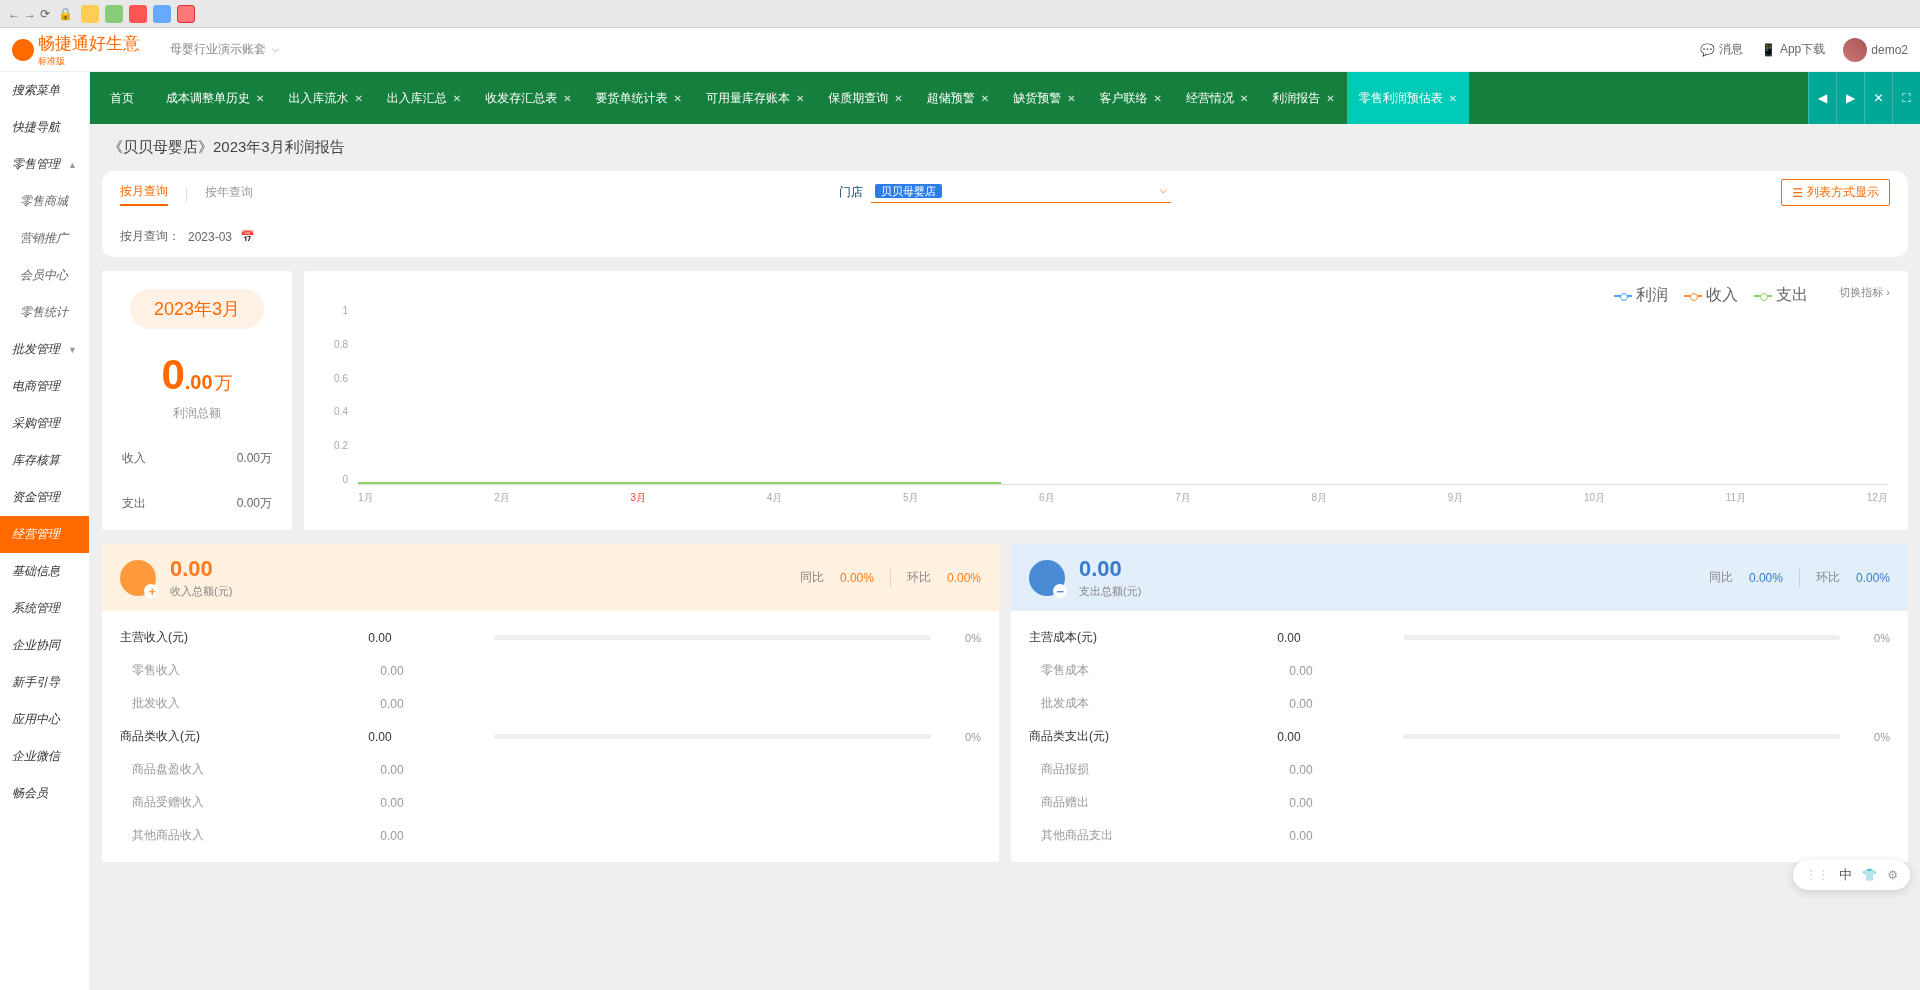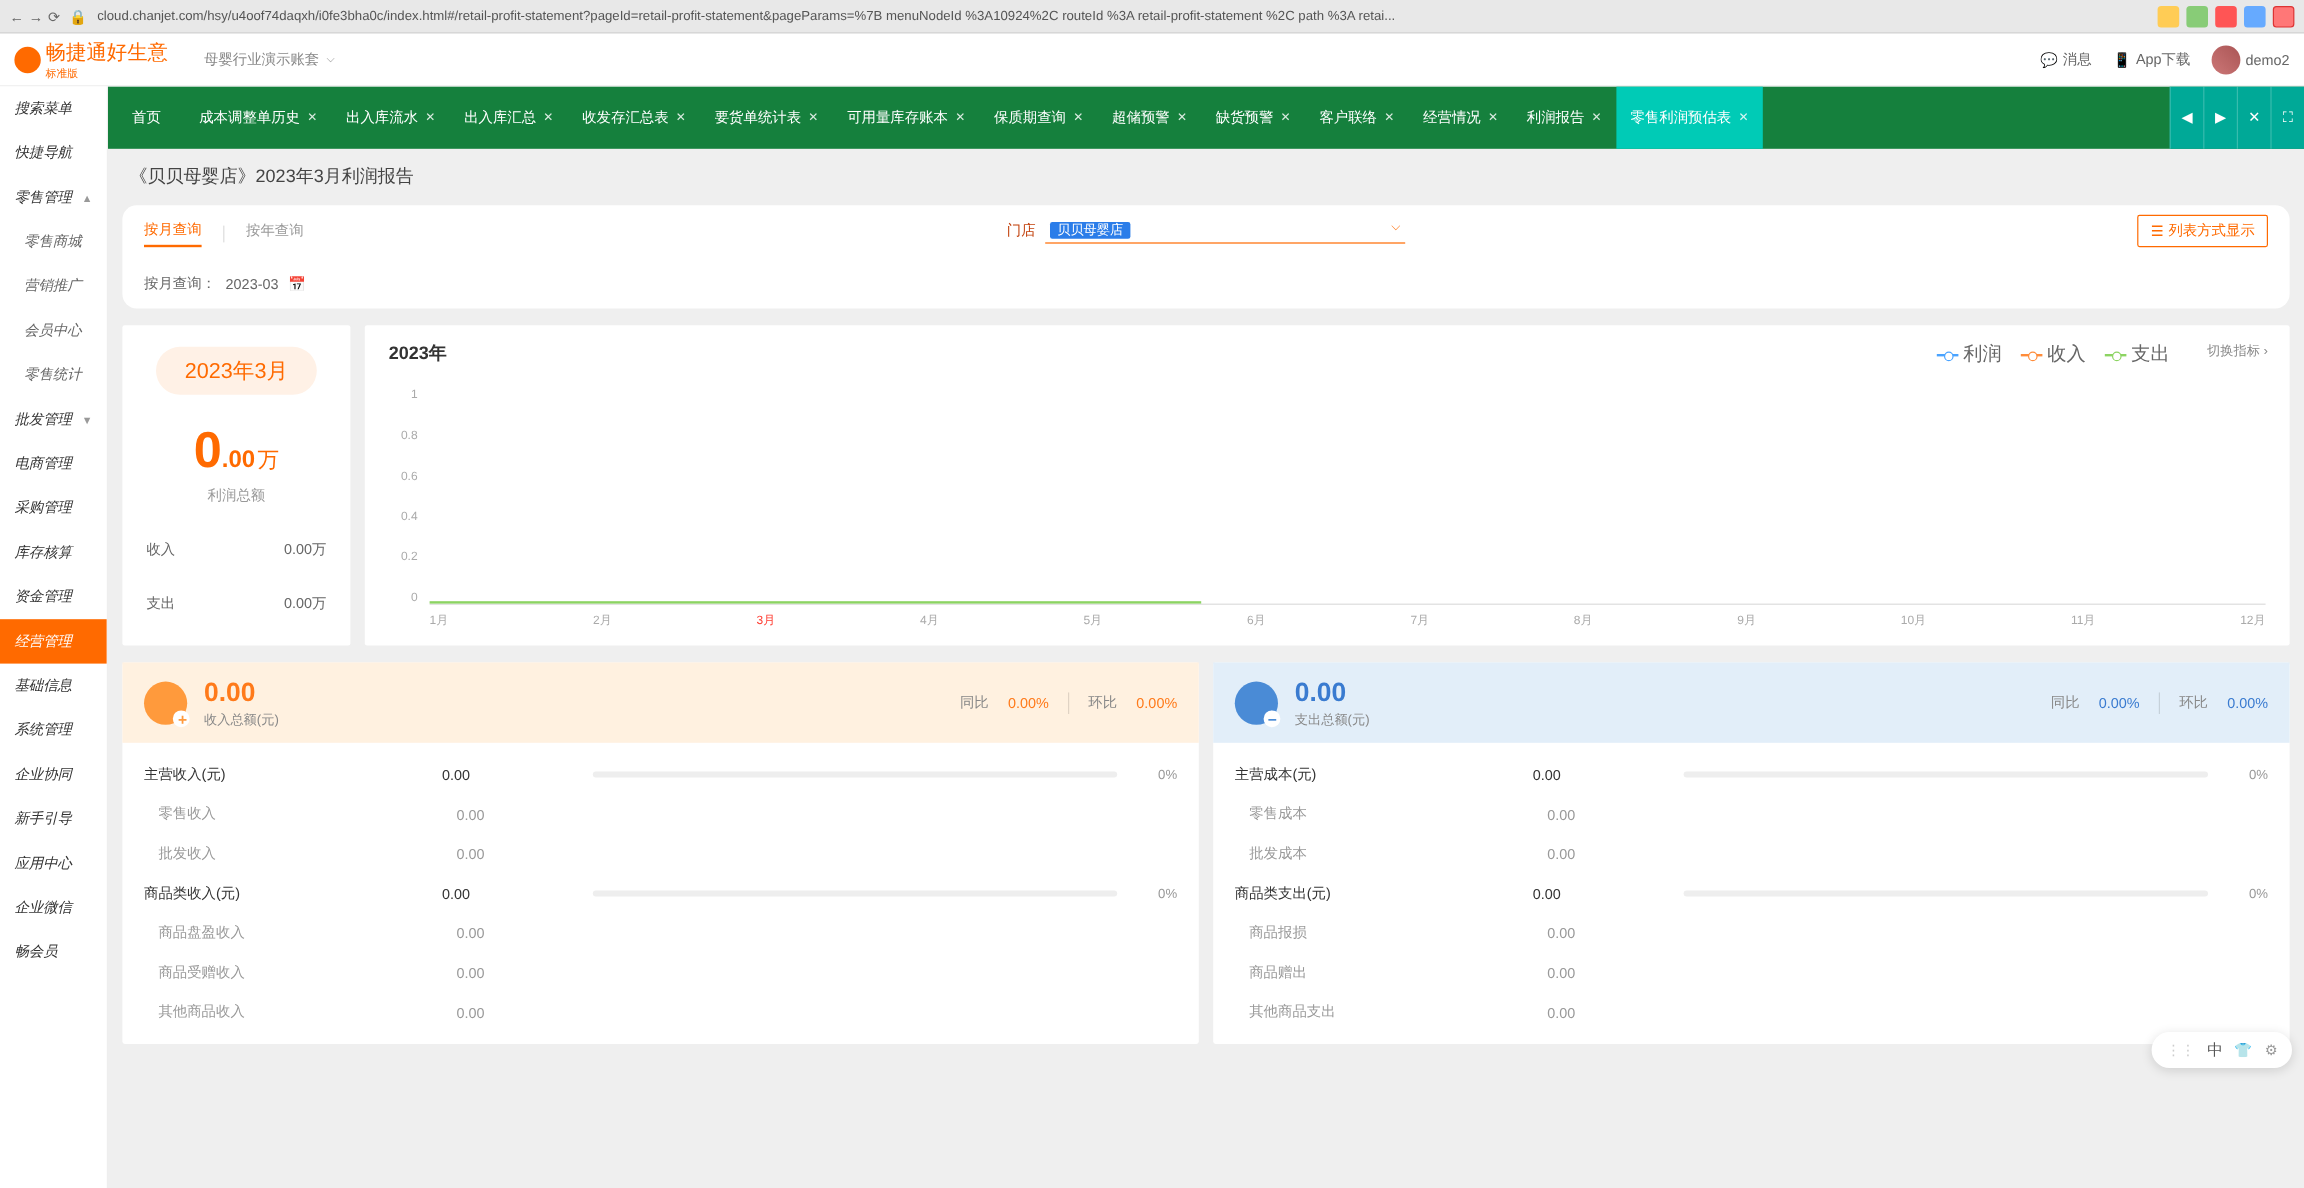--- a/index.html
+++ b/index.html
@@ -48,21 +48,21 @@
 
 .page { flex: 1; overflow-y: auto; background: #efefef; padding: 0 0 20px 0; }
 .page-title-bar { padding: 14px 18px; font-size: 15px; color: #444; }
 
 .filter-panel { background: #fff; margin: 0 12px; padding: 12px 18px; border-radius: 12px; position: relative; }
 .filter-tabs { display: flex; gap: 18px; align-items: center; }
 .filter-tab { color: #999; padding-bottom: 4px; cursor: pointer; }
 .filter-tab.active { color: #ff6a00; border-bottom: 2px solid #ff6a00; }
 .filter-sep { width: 1px; height: 14px; background: #ddd; }
 .store-select { position: absolute; left: 50%; transform: translateX(-50%); top: 10px; display: flex; align-items: center; gap: 8px; }
-.store-label { color: #c2410c; }
+.store-label { color: #0c4a6e; }
 .store-input { border: none; border-bottom: 1px solid #ff6a00; width: 300px; padding: 3px 20px 3px 4px; position: relative; }
 .store-val { background: #2b7de9; color: #fff; padding: 1px 6px; border-radius: 2px; font-size: 11px; }
 .store-caret { position: absolute; right: 4px; color: #ff6a00; font-size: 10px; }
 .list-btn { position: absolute; right: 18px; top: 8px; border: 1px solid #ff6a00; color: #ff6a00; padding: 4px 10px; border-radius: 2px; cursor: pointer; display: flex; align-items: center; gap: 4px; }
 .filter-date { margin-top: 22px; color: #666; display: flex; align-items: center; gap: 8px; }
 .cal-icon { color: #ff6a00; }
 
 
 .row-panels { display: flex; gap: 12px; margin: 14px 12px 0 12px; }
 .panel { background: #fff; border-radius: 2px; }
@@ -131,21 +131,20 @@
 </head>
 <body>
 
 <div class="browser-bar">
   <div class="nav-arrows">
     <span>←</span>
     <span>→</span>
     <span>⟳</span>
   </div>
   <span>🔒</span>
-  <div class="url">cloud.chanjet.com/hsy/u4oof74daqxh/i0fe3bha0c/index.html#/retail-profit-statement?pageId=retail-profit-statement&amp;pageParams=%7B menuNodeId %3A10924%2C routeId %3A retail-profit-statement %2C path %3A retai...</div>
   <div class="ext-icons">
     <div class="ext-icon" style="background:#fc5"></div>
     <div class="ext-icon" style="background:#8c7"></div>
     <div class="ext-icon" style="background:#f55"></div>
     <div class="ext-icon" style="background:#6af"></div>
     <div class="ext-icon" style="background:#f77;border:1px solid #d33"></div>
   </div>
 </div>
 
 <div class="app-header">
@@ -349,21 +348,20 @@
             <span>收入</span>
             <span>0.00万</span>
           </div>
           <div class="sum-row">
             <span>支出</span>
             <span>0.00万</span>
           </div>
         </div>
 
         <div class="panel chart-panel">
-          <div class="chart-title">2023年</div>
           <div class="legend">
             <div class="legend-item">
                 <span class="leg-mark leg-blue"></span>
                 <span>利润</span>
               </div>
             <div class="legend-item">
                 <span class="leg-mark leg-orange"></span>
                 <span>收入</span>
               </div>
             <div class="legend-item">

